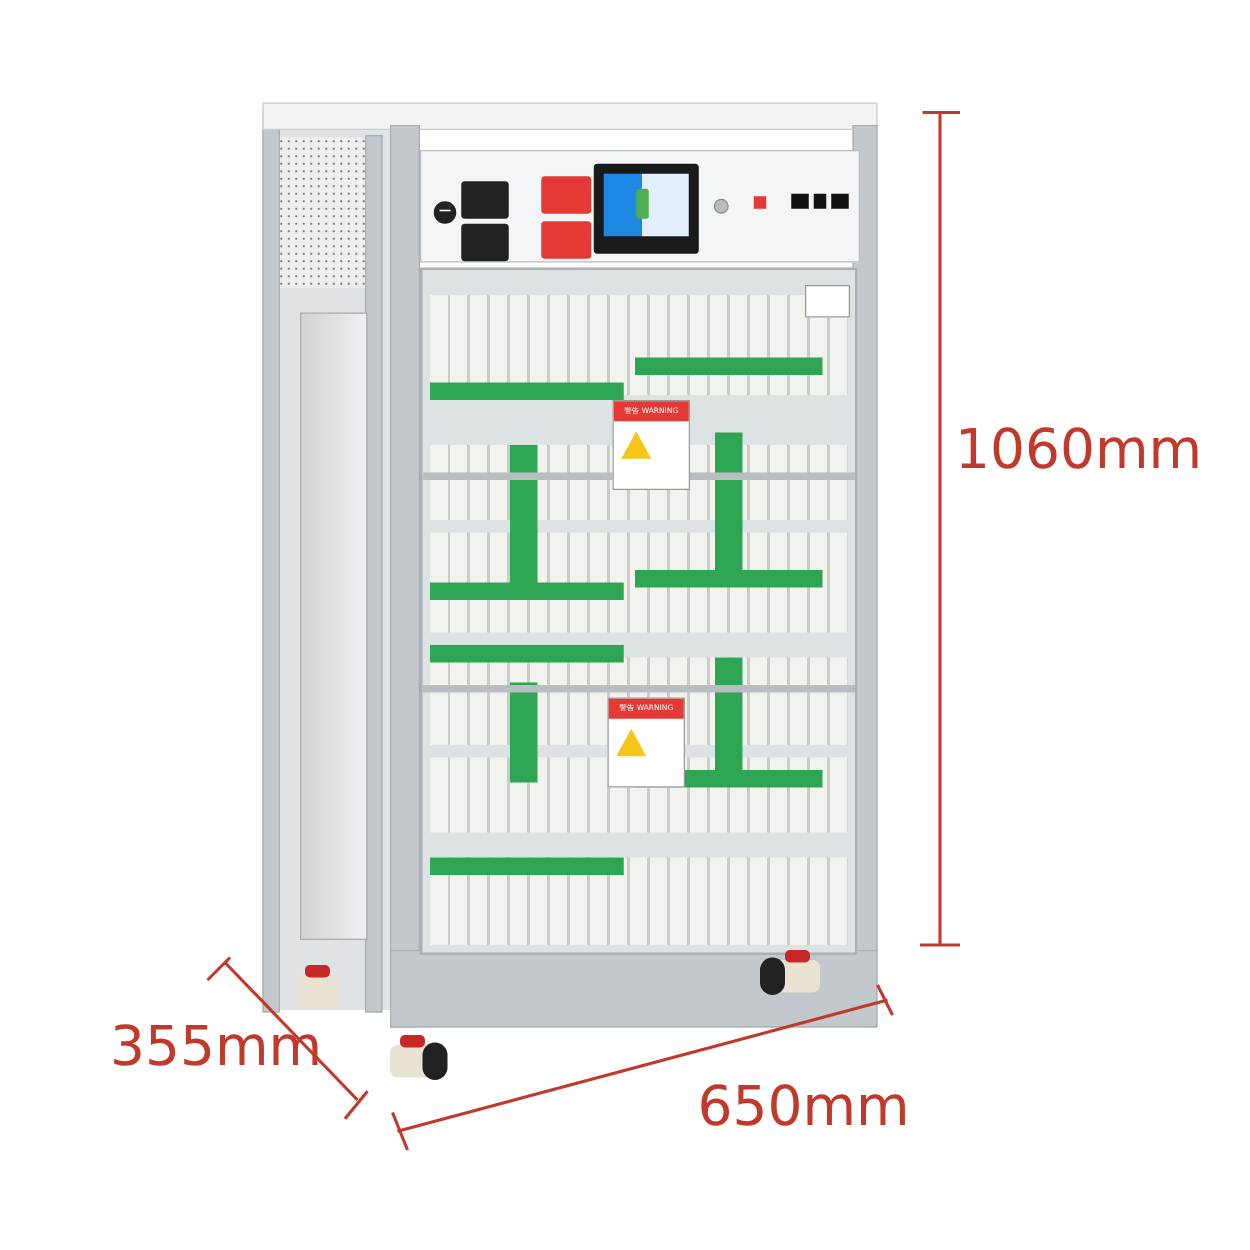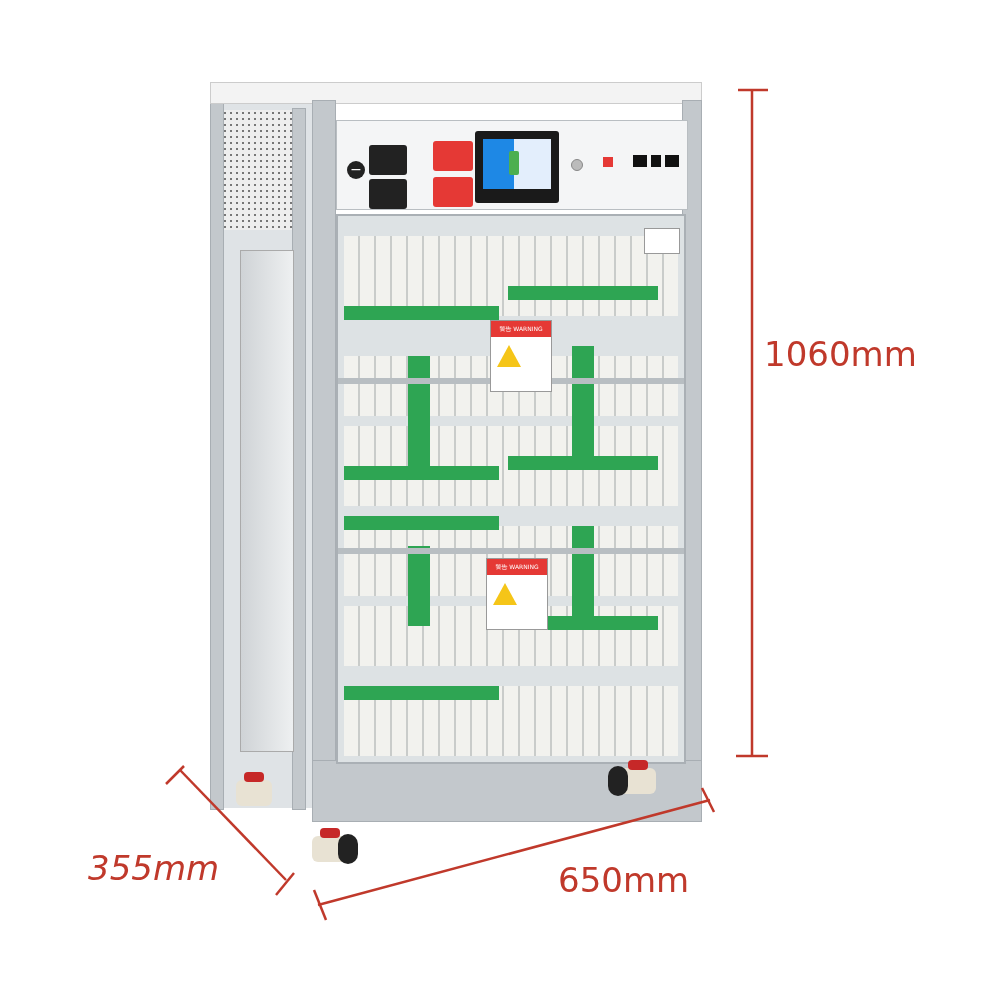--- a/index.html
+++ b/index.html
@@ -1,18 +1,18 @@
 <!DOCTYPE html>
 <html><head>
 <meta charset="utf-8">
 <style>
   html,body{margin:0;padding:0;background:#fff;}
   body{width:1000px;height:1000px;position:relative;overflow:hidden;font-family:"DejaVu Sans",sans-serif;}
   .abs{position:absolute;}
-  .dim-text{position:absolute;color:#c0392b;font-size:34px;font-family:"DejaVu Sans",sans-serif;}
+  .dim-text{position:absolute;color:#c0392b;font-size:44px;font-family:"DejaVu Sans",sans-serif;}
   .side{position:absolute;background:#dfe3e6;}
   .frame{position:absolute;background:#c3c8cc;border:1px solid #a8aeb3;}
   .panel{position:absolute;background:#f4f5f6;border:1px solid #b9bec2;}
   .glass{position:absolute;background:#dde2e4;border:2px solid #aab0b5;}
   .shelf{position:absolute;left:0;right:0;height:6px;background:#b8bec2;}
   .cells{position:absolute;left:6px;right:6px;background:repeating-linear-gradient(90deg,#f2f2ee 0 14px,#c9ccca 14px 16px);}
   .busbar{position:absolute;background:#2ea553;}
   .warn{position:absolute;width:60px;height:70px;background:#fff;border:1px solid #999;}
   .warn .top{height:16px;background:#e53935;color:#fff;font-size:6px;line-height:16px;text-align:center;}
   .warn .tri{position:absolute;left:6px;top:24px;width:0;height:0;border-left:12px solid transparent;border-right:12px solid transparent;border-bottom:22px solid #f5c518;}
@@ -104,14 +104,14 @@
     <line x1="180" y1="770" x2="286" y2="880"></line>
     <line x1="166" y1="784" x2="184" y2="766"></line>
     <line x1="276" y1="895" x2="294" y2="873"></line>
     <line x1="318" y1="905" x2="710" y2="800"></line>
     <line x1="314" y1="890" x2="326" y2="920"></line>
     <line x1="702" y1="788" x2="714" y2="812"></line>
   </g>
 </svg>
 
 <div class="dim-text" style="left:764px;top:334px;">1060mm</div>
-<div class="dim-text" style="left:88px;top:848px;font-style:italic;">355mm</div>
+<div class="dim-text" style="left:88px;top:812px;">355mm</div>
 <div class="dim-text" style="left:558px;top:860px;">650mm</div>
 
 </body></html>

